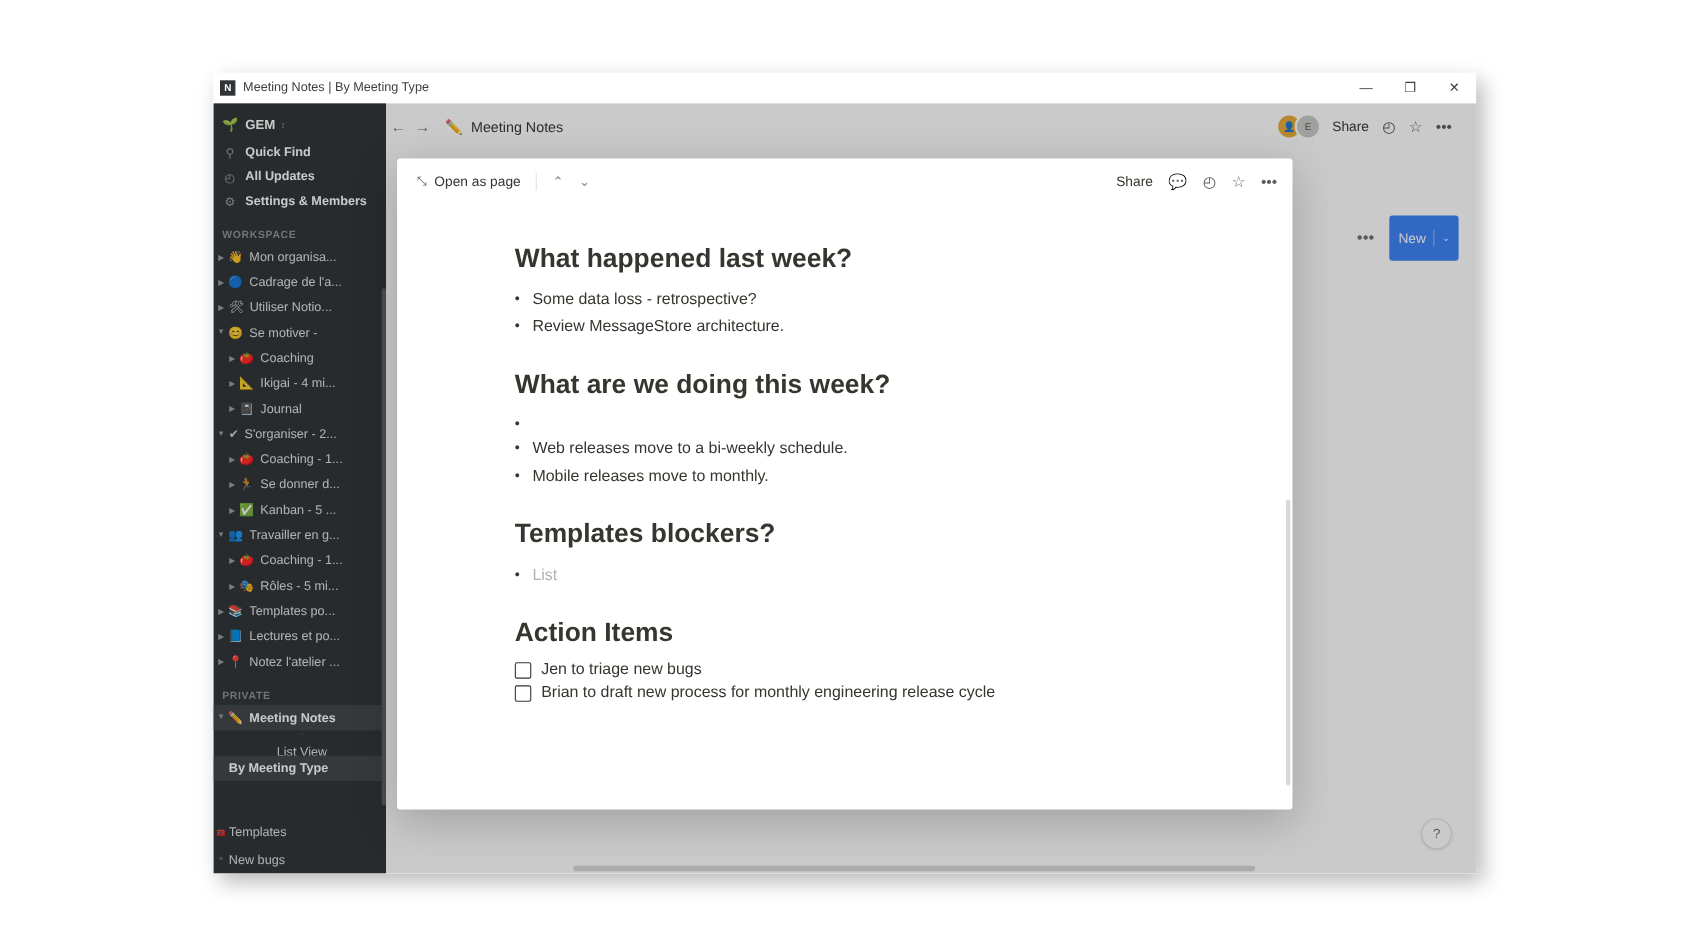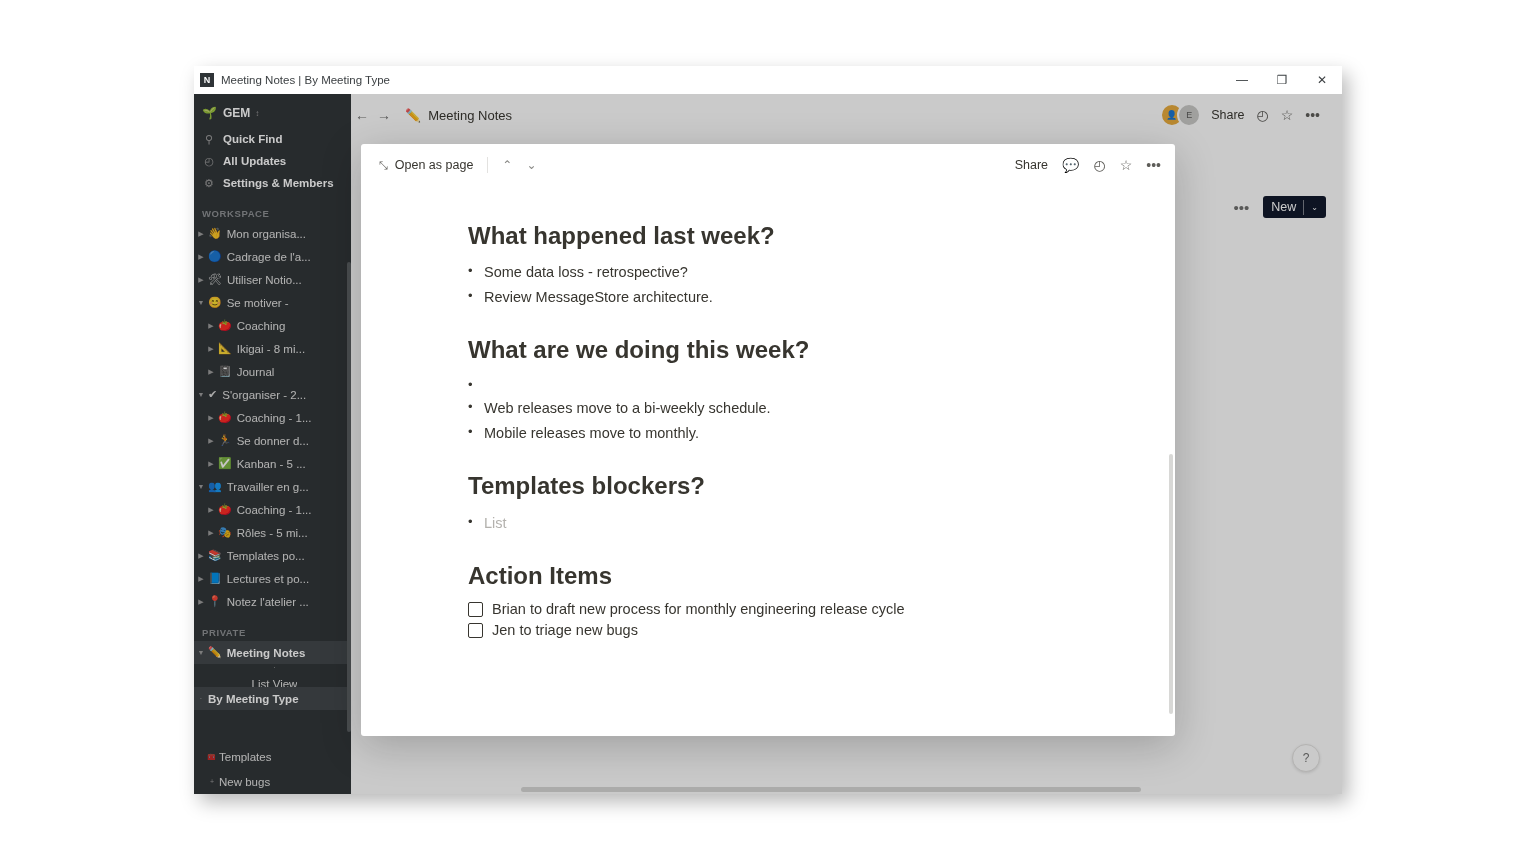--- a/index.html
+++ b/index.html
@@ -124,21 +124,20 @@
     font-size: 11.5px; color: #e1e1e0;
     overflow: hidden; text-overflow: ellipsis;
   }
   .sb-row.sel { background: #41464a; }
   .sb-row.sel .txt { color: #ffffff; font-weight: bold; }
 
   .sb-bottom {
     position: absolute;
     left: 0; bottom: 0;
     width: 157px;
-    padding-left: 11px;
   }
   .sb-bottom .sb-row { height: 25px; }
 
   .sb-scrollbar {
     position: absolute;
     right: 0;
     top: 168px;
     width: 4px;
     height: 470px;
     background: #5a5f62;
@@ -180,22 +179,22 @@
   }
   .avatar.a2 { background: #c9c9c7; color:#5b5b59; margin-left: -7px; }
   .tb-link { font-size: 12.5px; color: #37352f; margin-right: 12px; }
   .tb-ic { font-size: 14px; color: #5e5d59; margin-right: 12px; }
 
   
   .db-area { position: absolute; left: 0; top: 42px; width: 991px; height: 658px; background:#fff; }
   .db-controls { position: absolute; right: 16px; top: 60px; display: flex; align-items: center; }
   .db-dots { font-size: 15px; color: #6f6f6e; margin-right: 14px; }
   .new-btn {
-    background: #0f172a; color: #fff; font-size: 12.5px;
-    height: 22px; display: flex; align-items: center;
+    background: #3b82f6; color: #fff; font-size: 12.5px;
+    height: 41px; display: flex; align-items: center;
     padding: 0 8px; border-radius: 3px;
   }
   .new-btn .sep { width: 1px; height: 15px; background: rgba(255,255,255,0.45); margin: 0 7px; }
   .new-btn .cv { font-size: 8px; }
   .db-group { position: absolute; left: 0; top: 112px; width: 100%; }
   .db-group-row { display: flex; align-items: center; padding-left: 16px; font-size: 12.5px; color: #37352f; }
   .db-group-row .cnt { color: #9b9a97; margin-left: 10px; font-size: 12px; }
   .db-subrow { padding-left: 16px; margin-top: 22px; font-size: 11.5px; color: #9b9a97; }
   .help-btn {
     position: absolute; right: 22px; bottom: 22px;
@@ -345,21 +344,21 @@
           <span class="txt">Se motiver -</span>
         </div>
         <div class="sb-row" style="padding-left: 10px;">
           <span class="tri">▶</span>
           <span class="emo">🍅</span>
           <span class="txt">Coaching</span>
         </div>
         <div class="sb-row" style="padding-left: 10px;">
           <span class="tri">▶</span>
           <span class="emo">📐</span>
-          <span class="txt">Ikigai - 8 mi...</span>
+          <span class="txt">Ikigai - 4 mi...</span>
         </div>
         <div class="sb-row" style="padding-left: 10px;">
           <span class="tri">▶</span>
           <span class="emo">📓</span>
           <span class="txt">Journal</span>
         </div>
         <div class="sb-row" style="padding-left: 0px;">
           <span class="tri">▼</span>
           <span class="emo">✔</span>
           <span class="txt">S'organiser - 2...</span>
@@ -523,23 +522,23 @@
           <span class="txt">Mobile releases move to monthly.</span>
         </div>
         <div class="pb-h2">Templates blockers?</div>
         <div class="pb-li placeholder">
           <span class="dot">•</span>
           <span class="txt">List</span>
         </div>
         <div class="pb-h2">Action Items</div>
         <div class="pb-todo">
           <span class="box"></span>
-          <span>Brian to draft new process for monthly engineering release cycle</span>
+          <span>Jen to triage new bugs</span>
         </div>
         <div class="pb-todo">
           <span class="box"></span>
-          <span>Jen to triage new bugs</span>
+          <span>Brian to draft new process for monthly engineering release cycle</span>
         </div>
       </div>
     <div class="peek-scroll"></div>
   </div>
 
 </div>
 
 </body></html>

